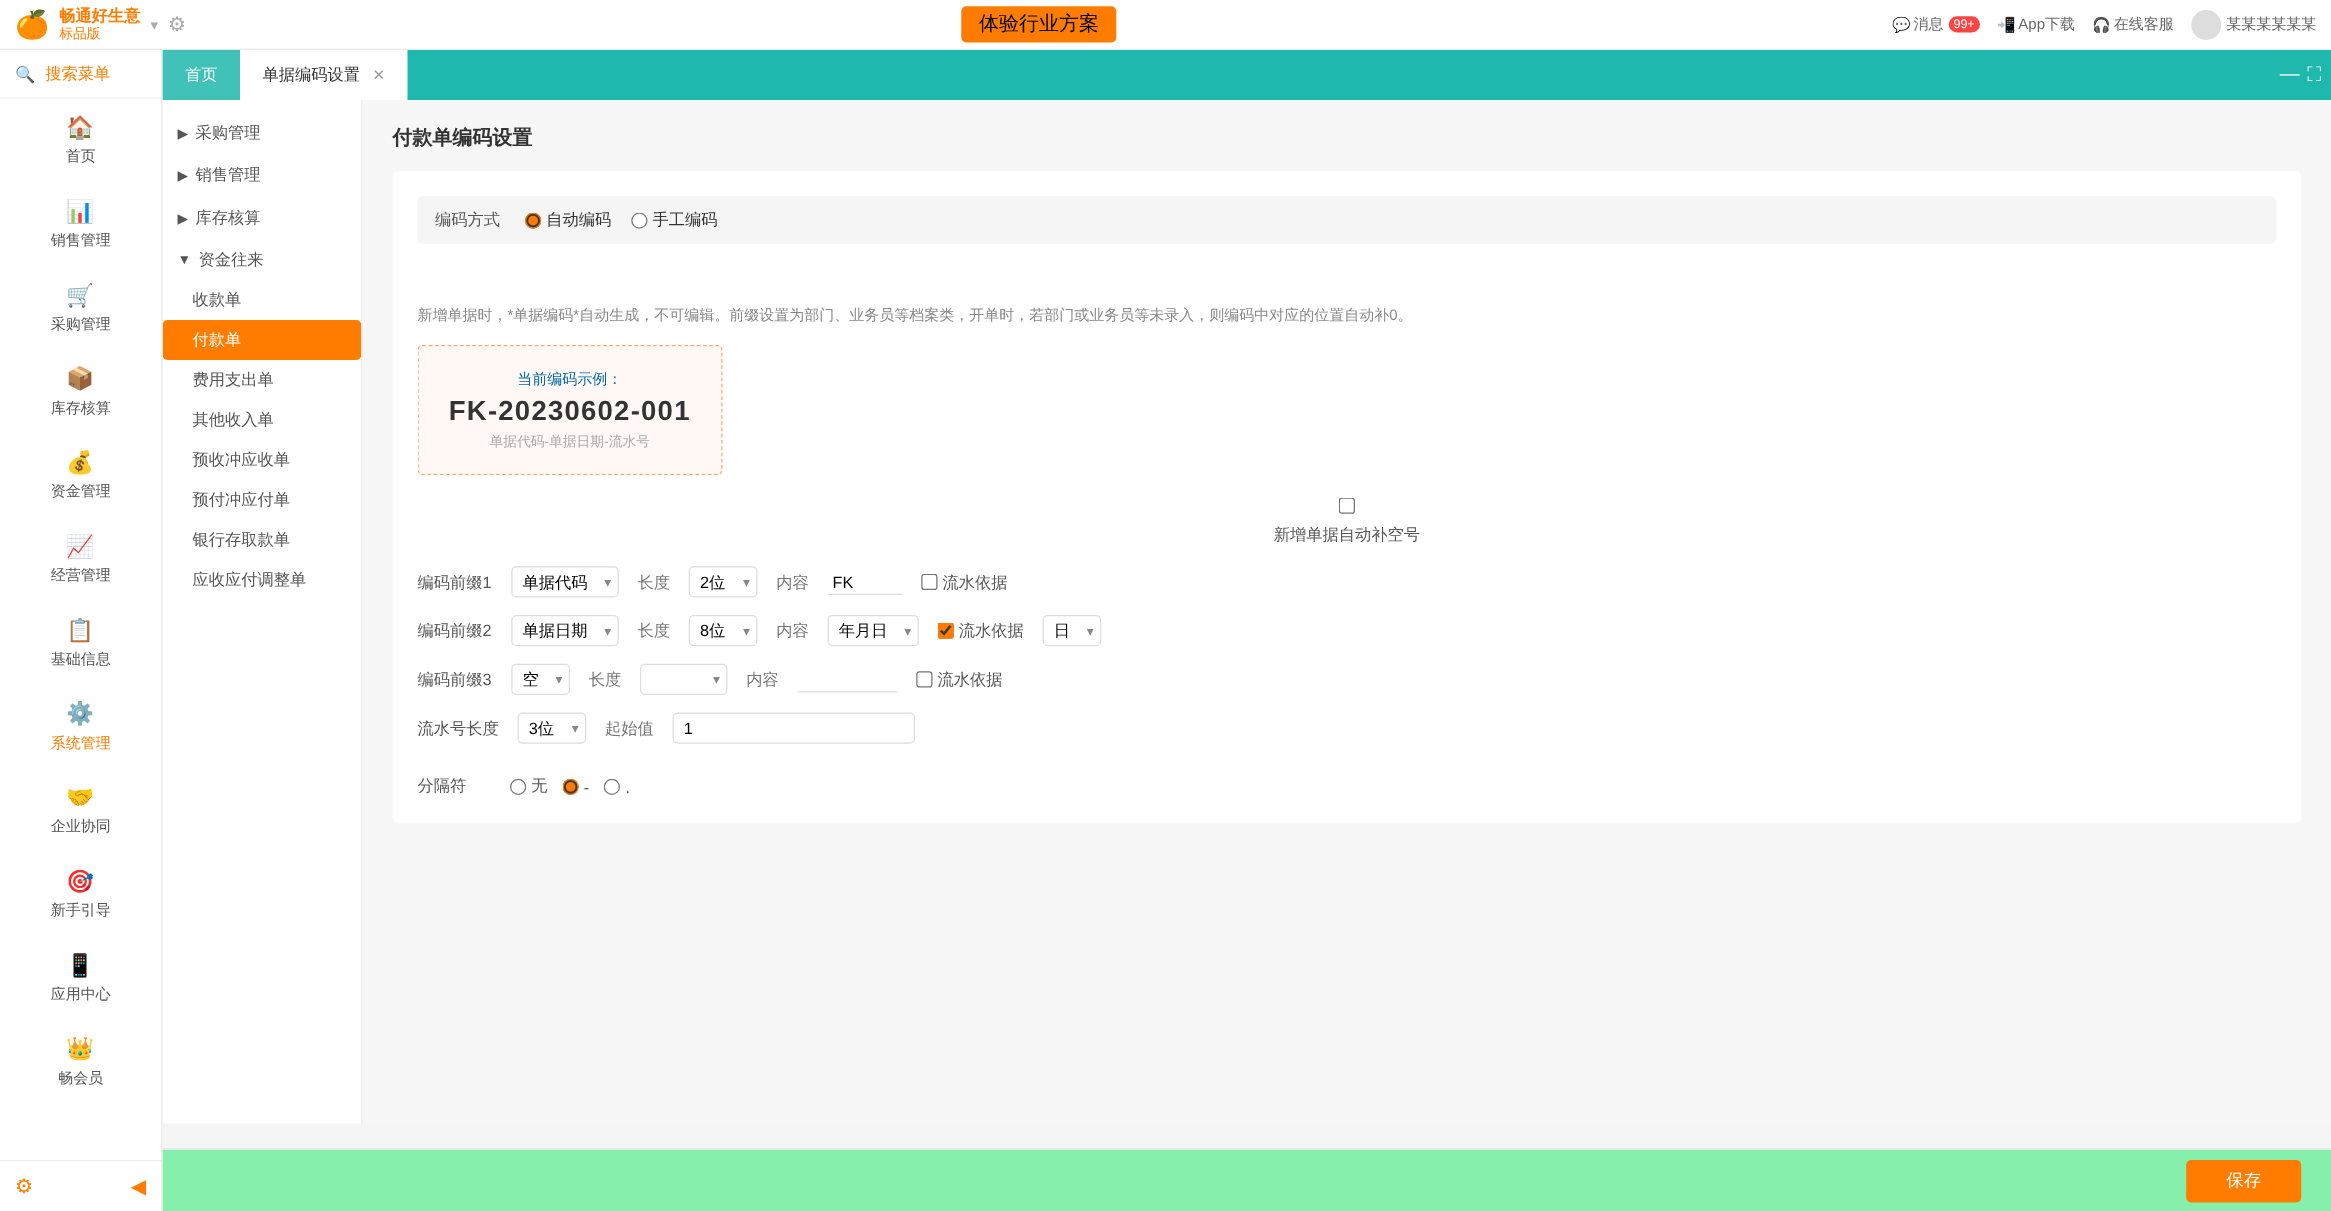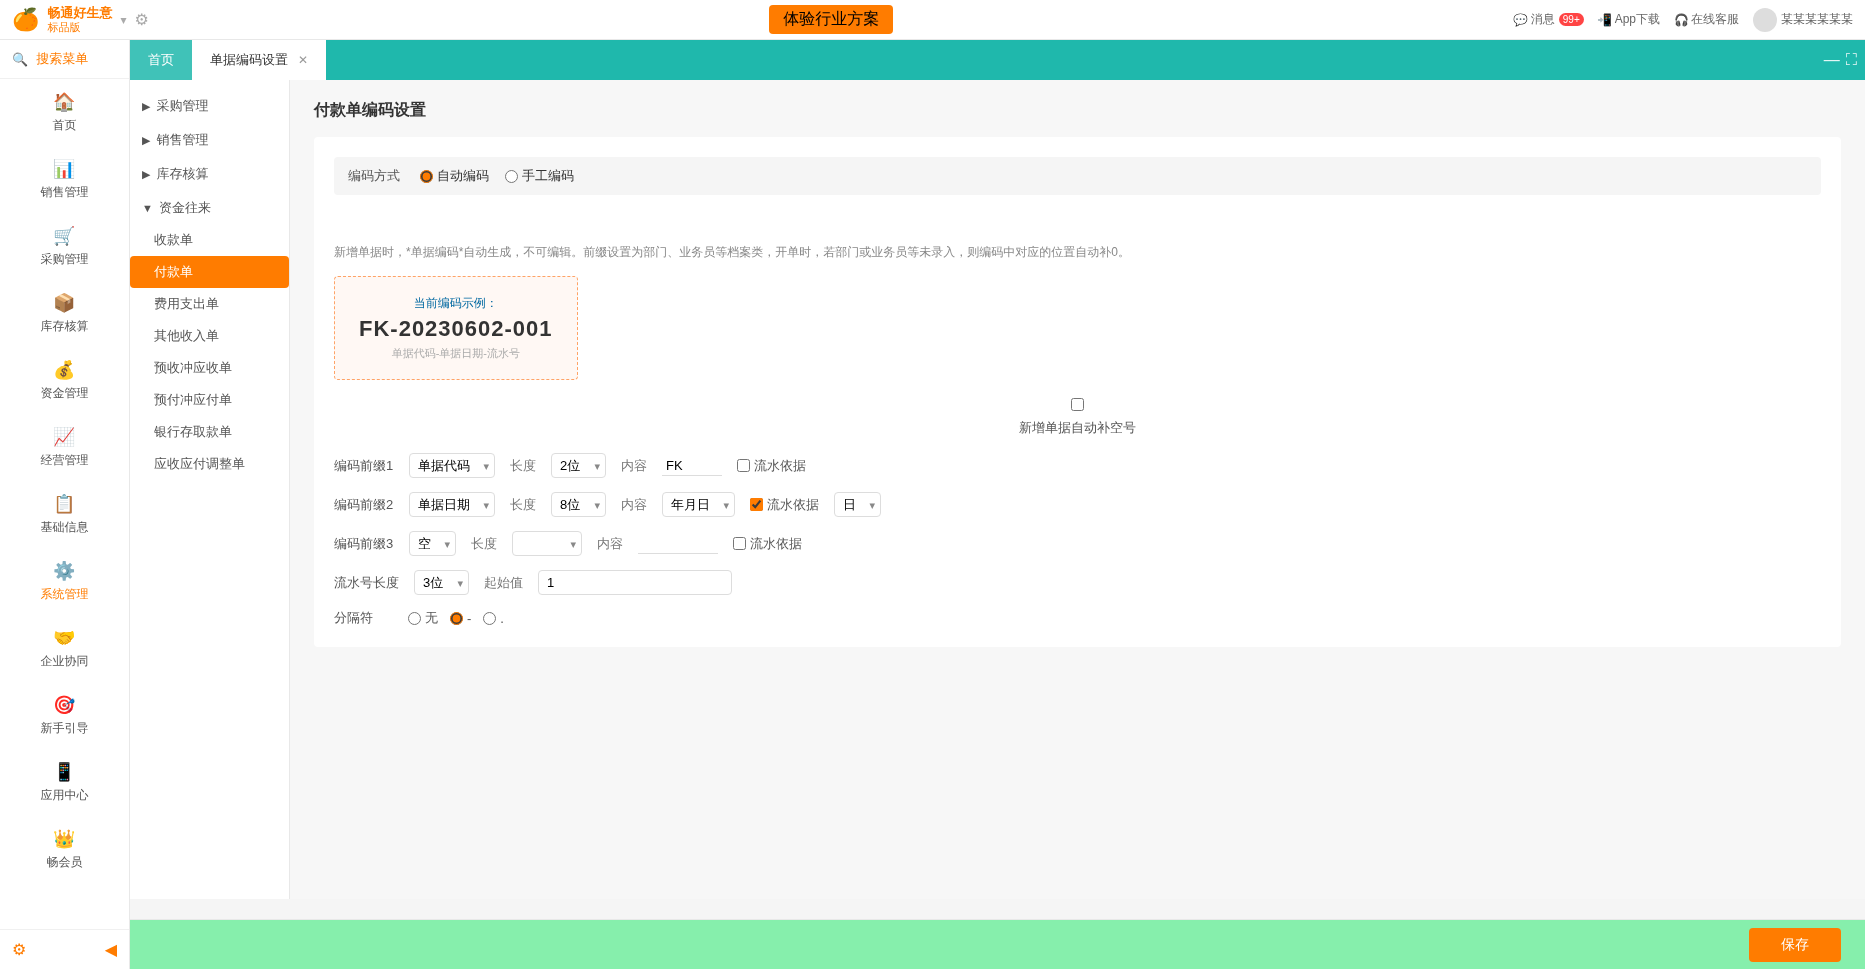--- a/index.html
+++ b/index.html
@@ -70,21 +70,21 @@
     .check-row input[type="checkbox"] { accent-color: #ff7c00; }
 
     .form-row { display: flex; align-items: center; gap: 15px; margin-bottom: 14px; flex-wrap: wrap; }
     .form-label { font-size: 13px; color: #555; min-width: 60px; }
     .form-field-label { font-size: 13px; color: #777; }
     .content-input { border-bottom: 1px solid #ddd; padding: 2px 4px; font-size: 13px; min-width: 60px; background: transparent; }
     .checkbox-styled { display: flex; align-items: center; gap: 4px; font-size: 13px; color: #555; }
     .checkbox-styled input[type="checkbox"] { accent-color: #ff7c00; }
 
     
-    .separator-row { display: flex; align-items: flex-start; gap: 14px; margin-top: 14px; font-size: 13px; color: #555; }
+    .separator-row { display: flex; align-items: flex-start; gap: 14px; margin-top: 25px; font-size: 13px; color: #555; }
     .sep-radio-group { display: flex; align-items: center; gap: 12px; }
     .sep-radio { display: flex; align-items: center; gap: 4px; cursor: pointer; font-size: 13px; }
     .sep-radio input[type="radio"] { accent-color: #ff7c00; }
 
     
     .bottom-bar { height: 50px; background: #86efac; border-top: 1px solid #e8e8e8; display: flex; align-items: center; justify-content: flex-end; padding: 0 24px; flex-shrink: 0; margin-top: 20px; }
     .save-btn { background: #ff7c00; color: #fff; border: none; border-radius: 4px; padding: 8px 32px; font-size: 14px; cursor: pointer; }
 
     
     .inline-select { border: 1px solid #ddd; border-radius: 4px; padding: 4px 24px 4px 8px; font-size: 13px; background: #fff; appearance: none; -webkit-appearance: none; cursor: pointer; position: relative; }

